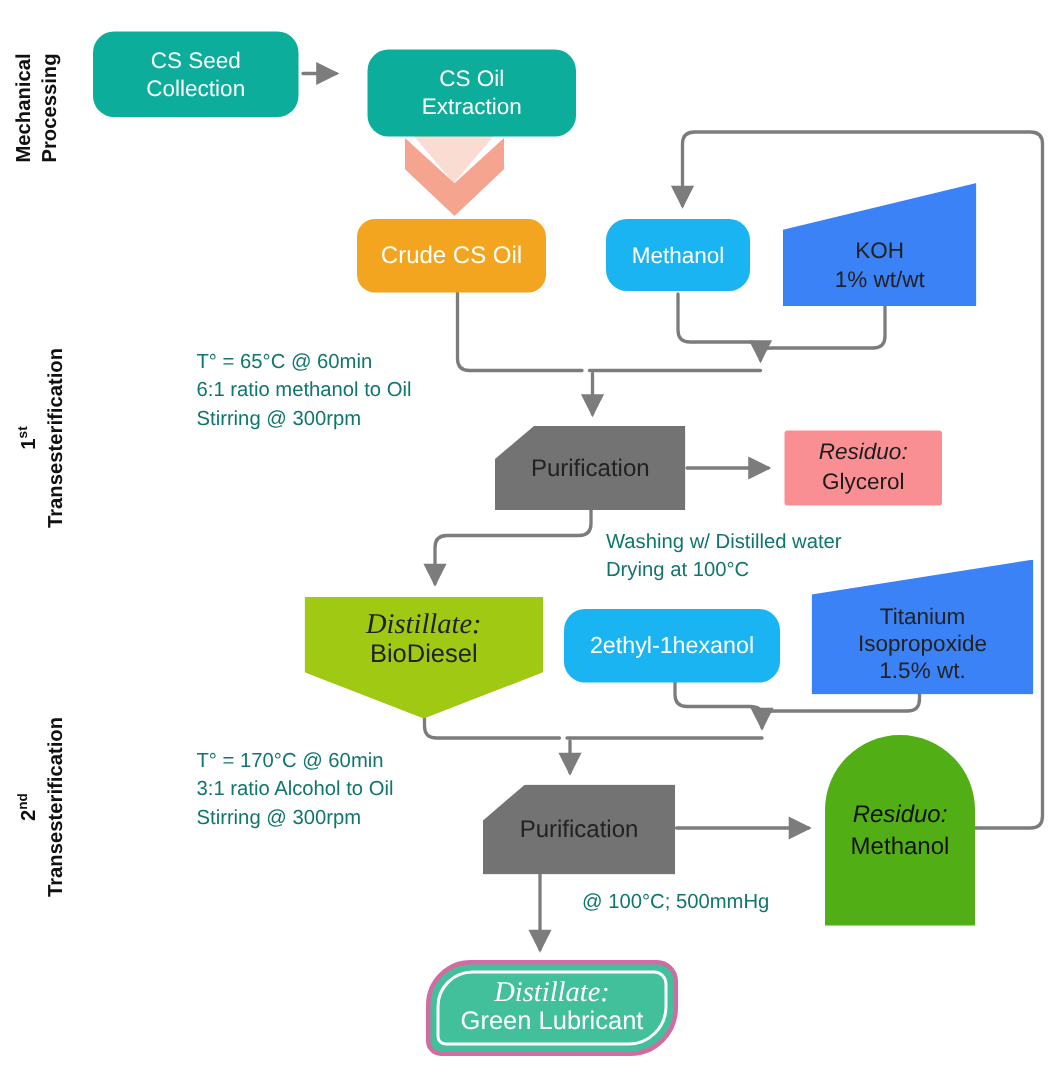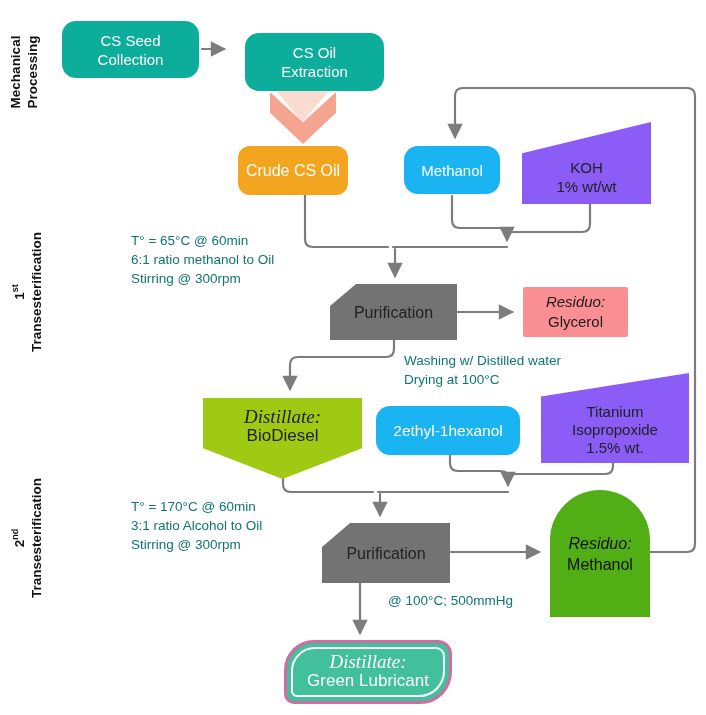--- a/index.html
+++ b/index.html
@@ -9,21 +9,21 @@
   }
   svg.wires{position:absolute;left:0;top:0;}
   .node{
     position:absolute;display:flex;flex-direction:column;
     align-items:center;justify-content:center;text-align:center;
     line-height:19px;font-size:15px;color:#ffffff;
   }
   .teal{background:#0cad9b;border-radius:14px;}
   .bluebox{background:#1bb4f2;border-radius:14px;}
   .crude{background:#f3a51f;border-radius:12px;font-size:16px;}
-  .trap{background:#8b5cf6;color:#222222;}
+  .trap{background:#3b82f6;color:#222222;}
   .koh-shape{clip-path:polygon(0 38%,100% 0,100% 100%,0 100%);justify-content:flex-end;padding-bottom:8px;}
   .ti-shape{clip-path:polygon(0 26%,100% 0,100% 100%,0 100%);justify-content:flex-end;padding-bottom:6px;line-height:18px;}
   .purif{background:#737373;color:#222222;clip-path:polygon(26px 0,100% 0,100% 100%,0 100%,0 22px);font-size:16px;}
   .residuo-pink{background:#fa8f93;color:#1c1c1c;border-radius:2px;}
   .pent{background:#9fc913;color:#222222;clip-path:polygon(0 0,100% 0,100% 62%,50% 100%,0 62%);justify-content:flex-start;padding-top:11px;}
   .dome{background:#52ae15;color:#111111;border-radius:52px 52px 0 0;font-size:16px;line-height:21px;}
   .leaf{
     background:#41c09b;border:3px solid #d06ca2;
     border-radius:30px 14px 32px 10px;color:#ffffff;
   }
@@ -103,21 +103,21 @@
   </div>
 
   <div class="node teal" style="left:62px;top:21px;width:137px;height:57px;padding:0 14px;box-sizing:border-box;">
     <div>CS Seed Collection</div>
   </div>
 
   <div class="node teal" style="left:233px;top:33px;width:139px;height:58px;padding:0 20px;box-sizing:border-box;margin-left:12px;">
     <div>CS Oil Extraction</div>
   </div>
 
-  <div class="node crude" style="left:238px;top:146px;width:110px;height:49px;">
+  <div class="node crude" style="left:238px;top:146px;width:126px;height:49px;">
     <div>Crude CS Oil</div>
   </div>
 
   <div class="node bluebox" style="left:404px;top:146px;width:96px;height:48px;">
     <div>Methanol</div>
   </div>
 
   <div class="node trap koh-shape" style="left:522px;top:122px;width:129px;height:74px;">
     <div>KOH</div>
     <div>1% wt/wt</div>

